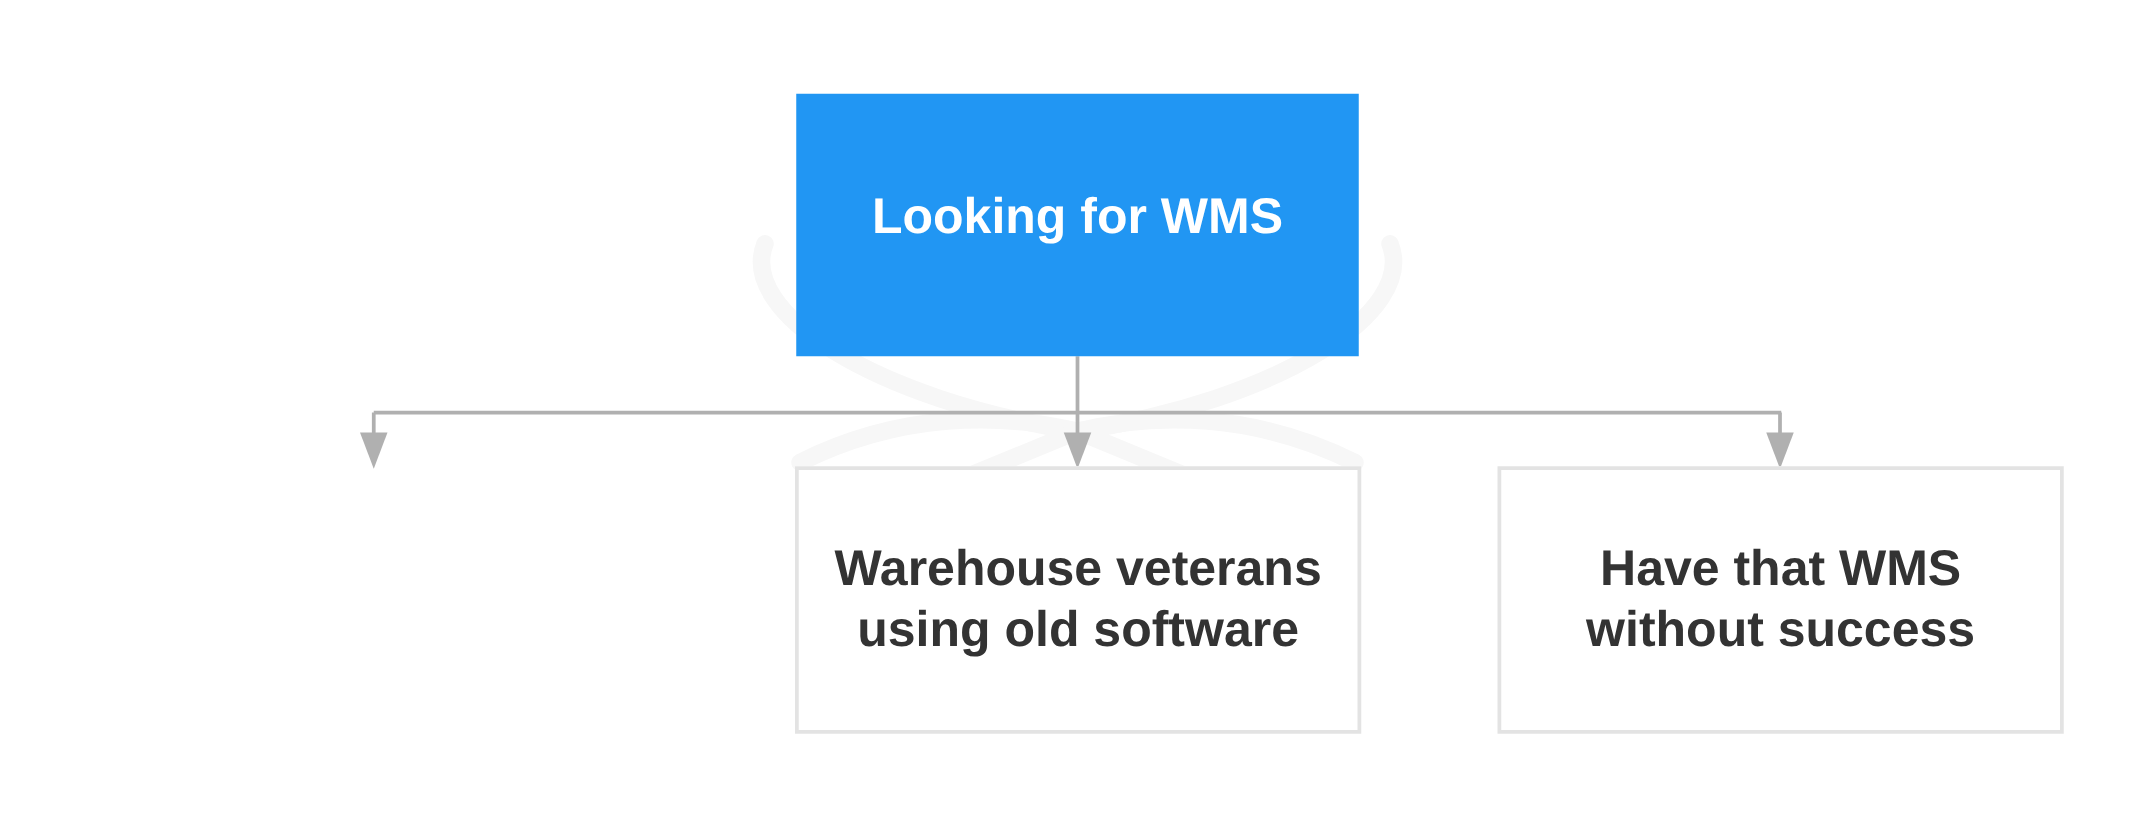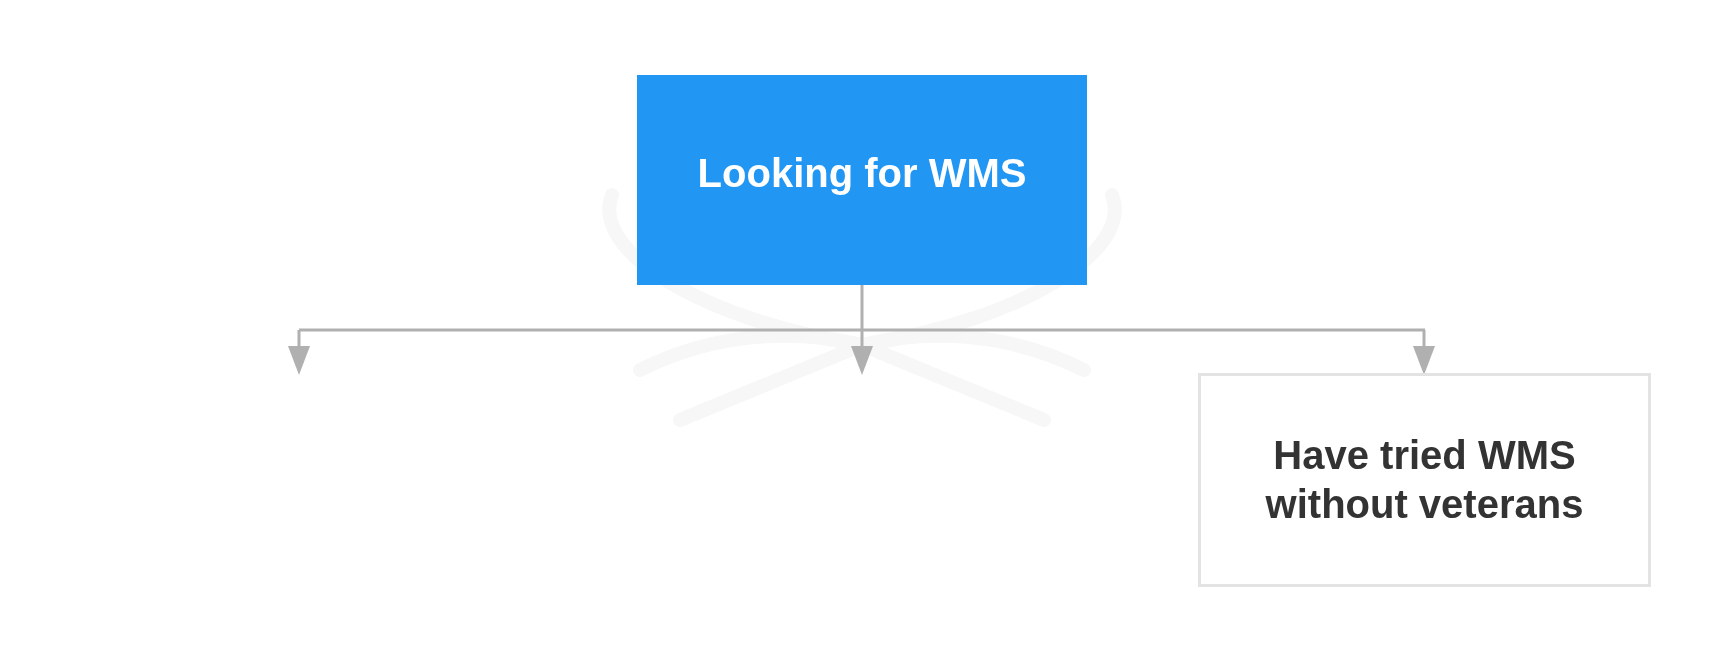--- a/index.html
+++ b/index.html
@@ -101,18 +101,21 @@
       <polygon points="851,346 873,346 862,375"></polygon>
       <polygon points="1413,346 1435,346 1424,375"></polygon>
     </g>
   </svg>
 
   <div class="root-node">
     <span class="root-label">Looking for WMS</span>
   </div>
 
 
+  <div class="child-node" style="left:636px;">
+    <span class="child-label">Warehouse veterans using old software</span>
+  </div>
 
   <div class="child-node" style="left:1198px;">
-    <span class="child-label">Have tried WMS without veterans</span>
+    <span class="child-label">Have that WMS without success</span>
   </div>
 
 </div>
 
 </body></html>

